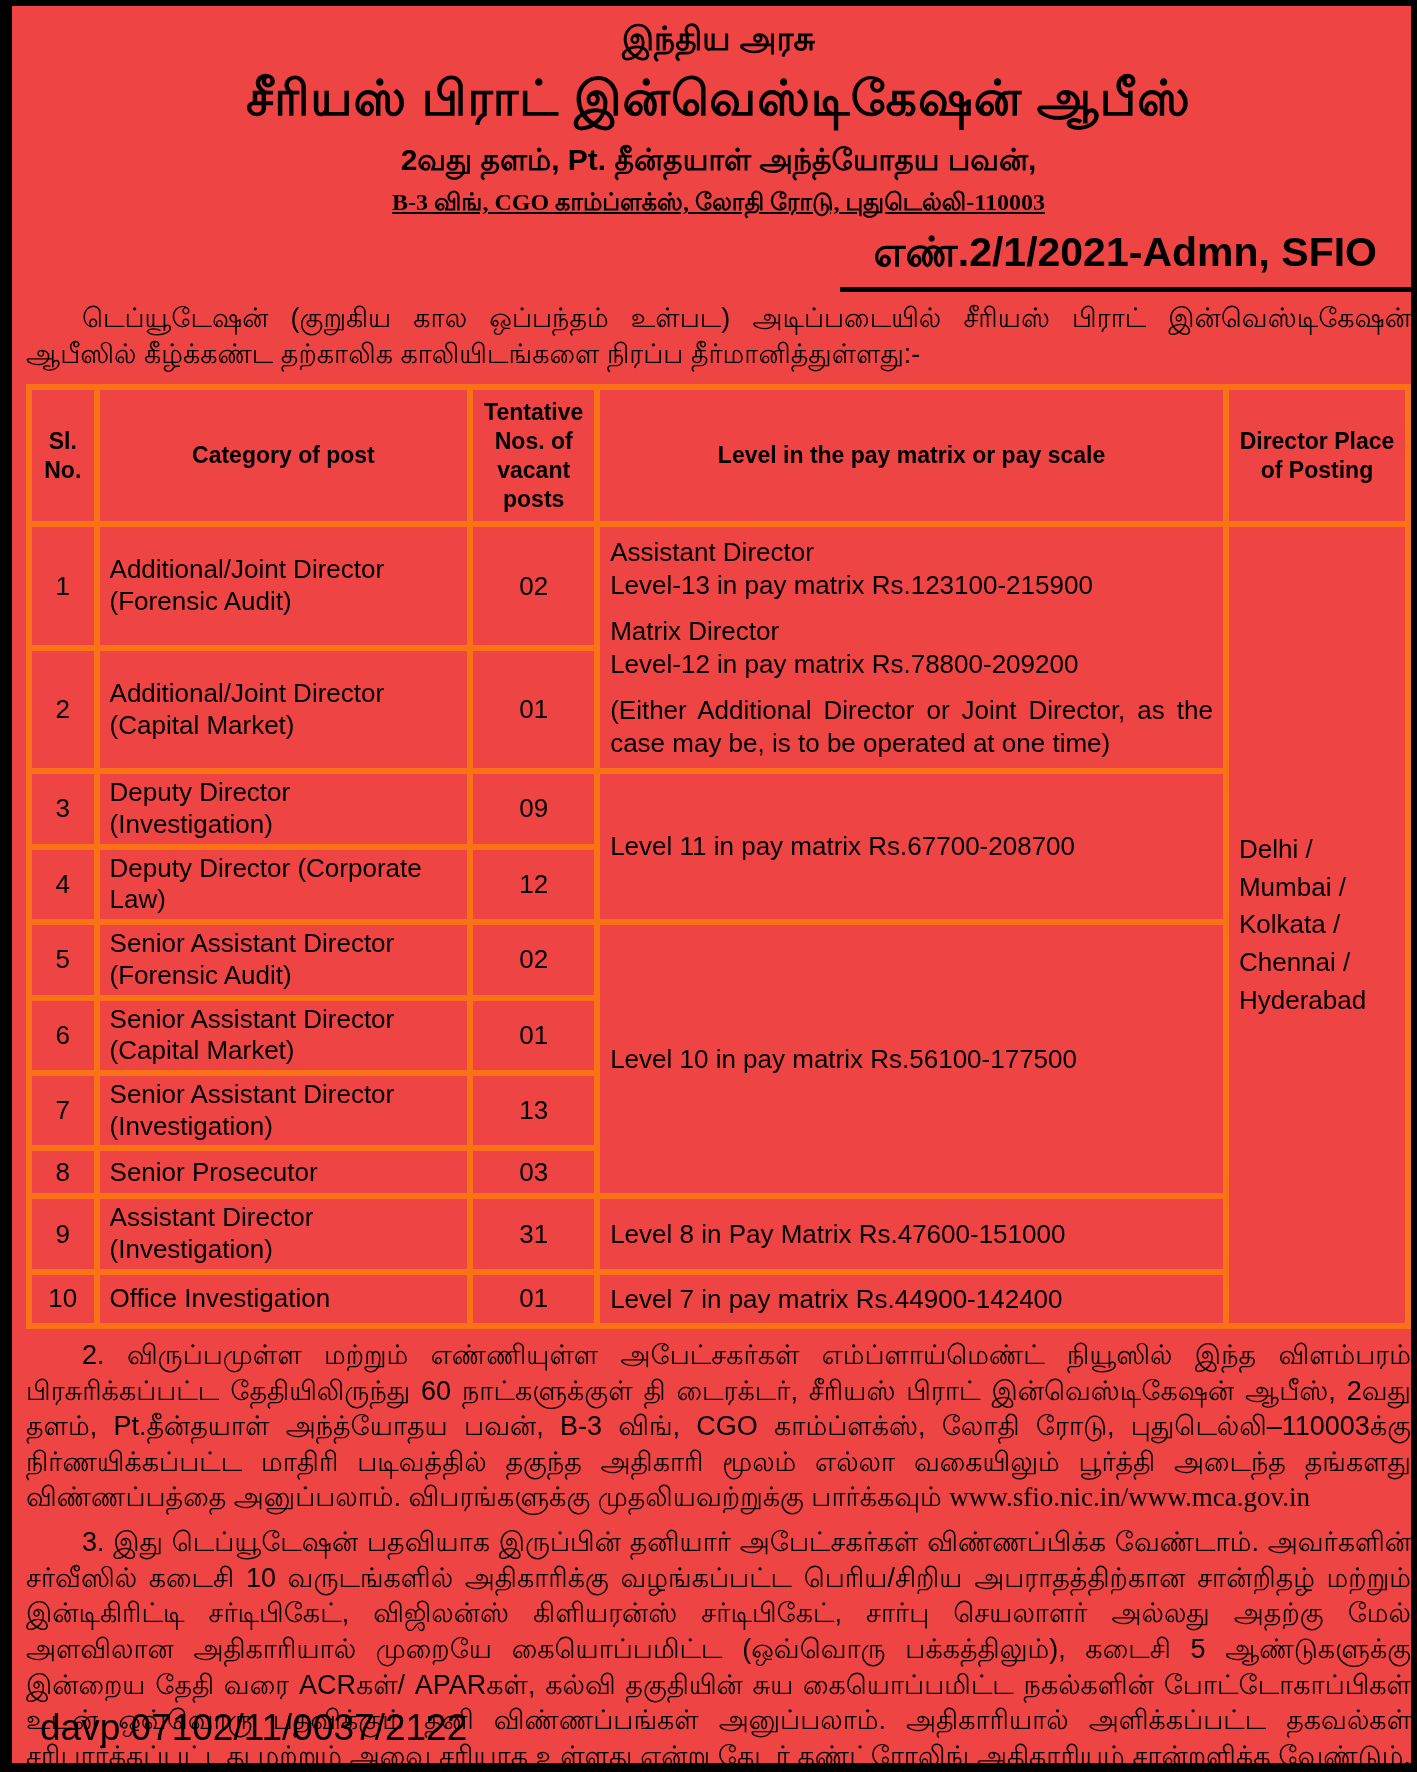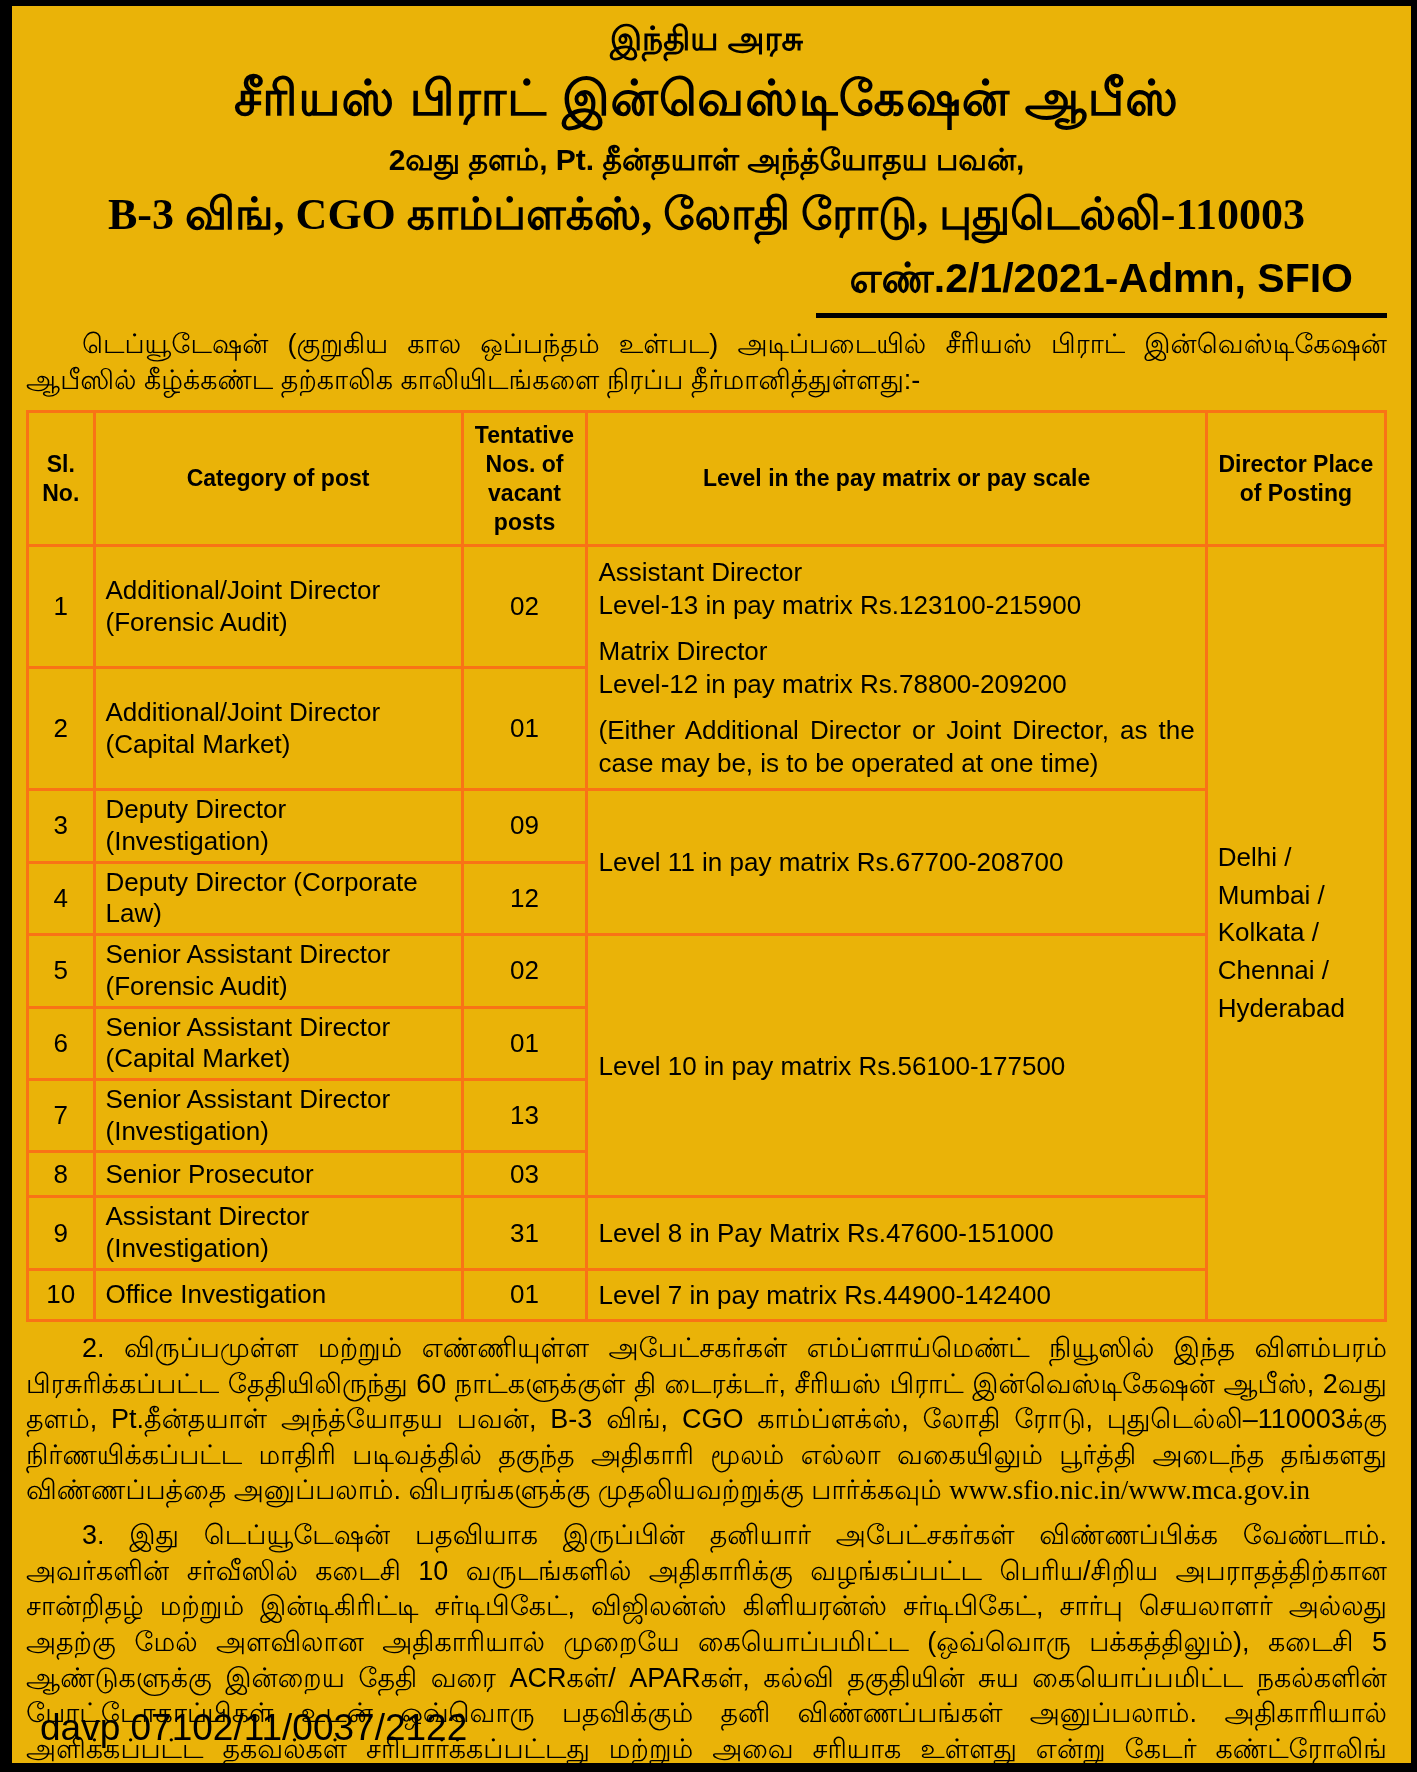--- a/index.html
+++ b/index.html
@@ -1,35 +1,35 @@
 <!DOCTYPE html>
 <html><head>
 <meta charset="utf-8">
 <style>
   html, body { margin: 0; padding: 0; background: #e8e8e8; }
   .page {
     position: relative;
     width: 1417px;
     height: 1772px;
     box-sizing: border-box;
-    background: #eab308;
+    background: #ef4444;
     color: #000;
     border: 6px solid #000;
     border-left-width: 12px;
     border-bottom-width: 9px;
-    padding: 10px 24px 60px 14px;
+    padding: 10px 0 60px 14px;
     overflow: hidden;
     font-family: "Liberation Sans", sans-serif;
   }
   
   .hdr { text-align: center; }
   .hdr .govt   { font-size: 33px; font-weight: bold; margin-top: 4px; }
   .hdr .office { font-size: 49px; font-weight: bold; letter-spacing: 1px; margin-top: 8px; }
   .hdr .addr1  { font-size: 30px; font-weight: bold; margin-top: 10px; }
-  .hdr .addr2  { font-size: 44px; font-weight: bold; margin-top: 8px; font-family: "Liberation Serif", serif; }
+  .hdr .addr2  { font-size: 24px; font-weight: bold; margin-top: 8px; font-family: "Liberation Serif", serif; text-decoration: underline; }
   .hdr .refwrap{ margin-top: 10px; text-align: right; }
   .hdr .ref {
     display: inline-block;
     font-size: 41px; font-weight: bold;
     padding: 0 34px 6px 34px;
     border-bottom: 5px solid #000;
   }
   
   .para {
     font-size: 27px;
@@ -40,21 +40,21 @@
   }
   .para .url { font-family: "Liberation Serif", serif; }
   
   table.vac {
     width: 100%;
     border-collapse: collapse;
     margin-top: 12px;
     font-size: 26px;
   }
   table.vac th, table.vac td {
-    border: 3px solid #f97316;
+    border: 6px solid #f97316;
     padding: 3px 10px;
     vertical-align: middle;
   }
   table.vac thead th {
     font-size: 23px;
     font-weight: bold;
     text-align: center;
     line-height: 1.25;
     padding: 8px 4px;
   }

